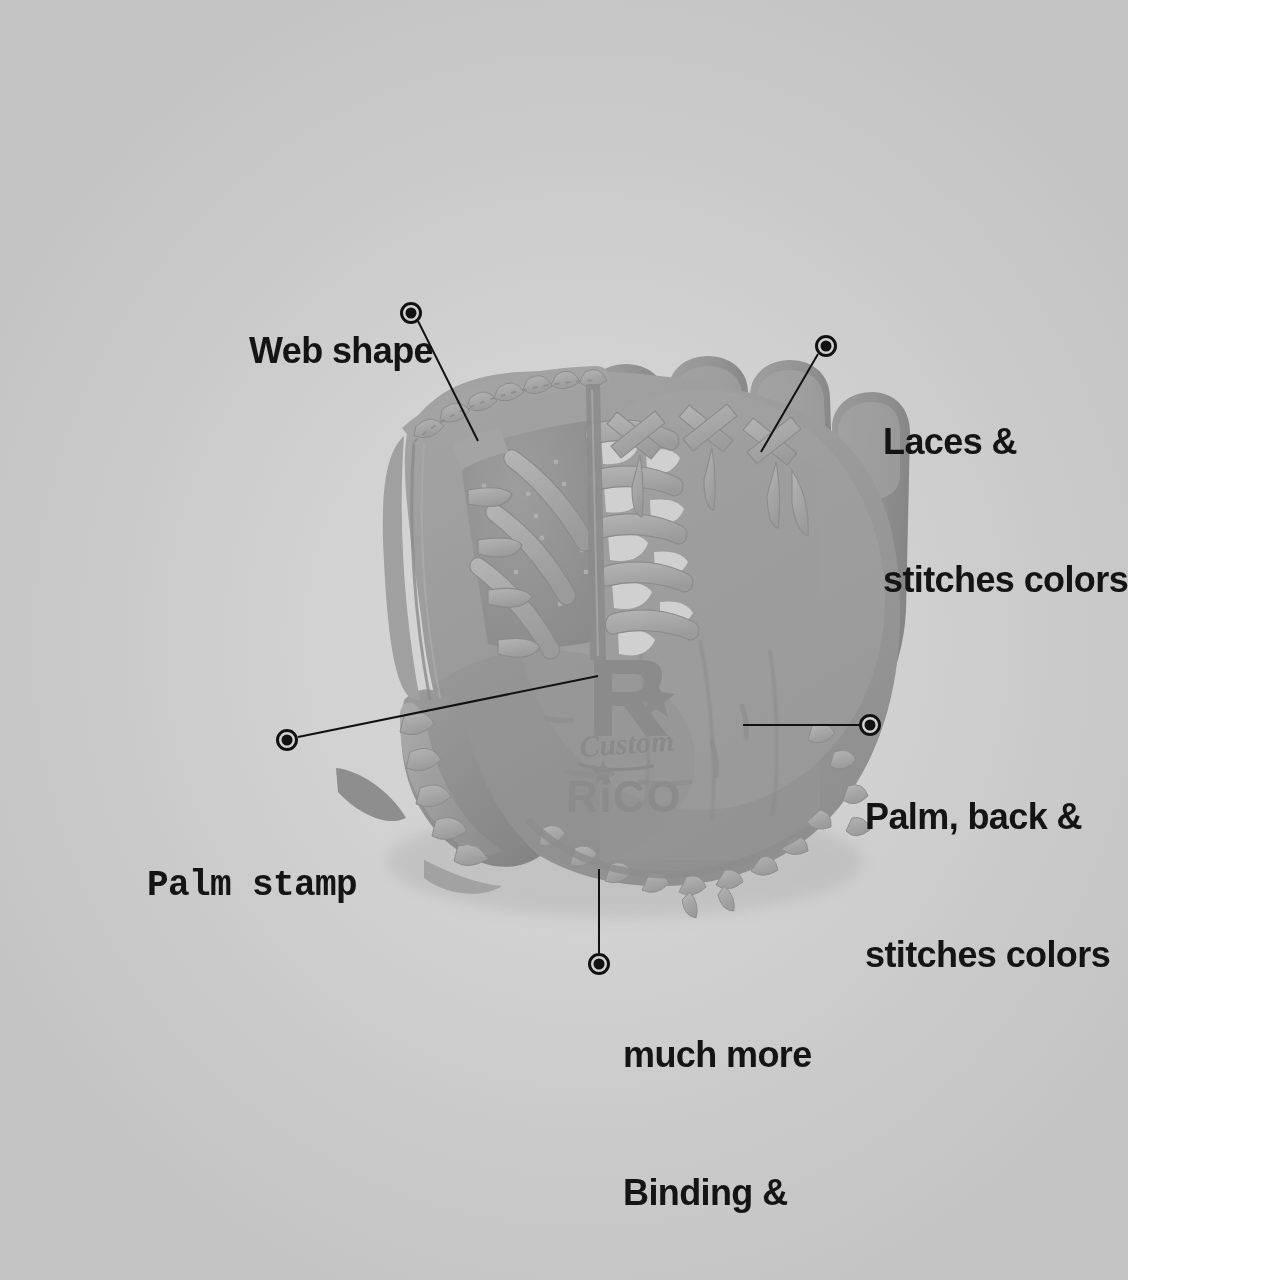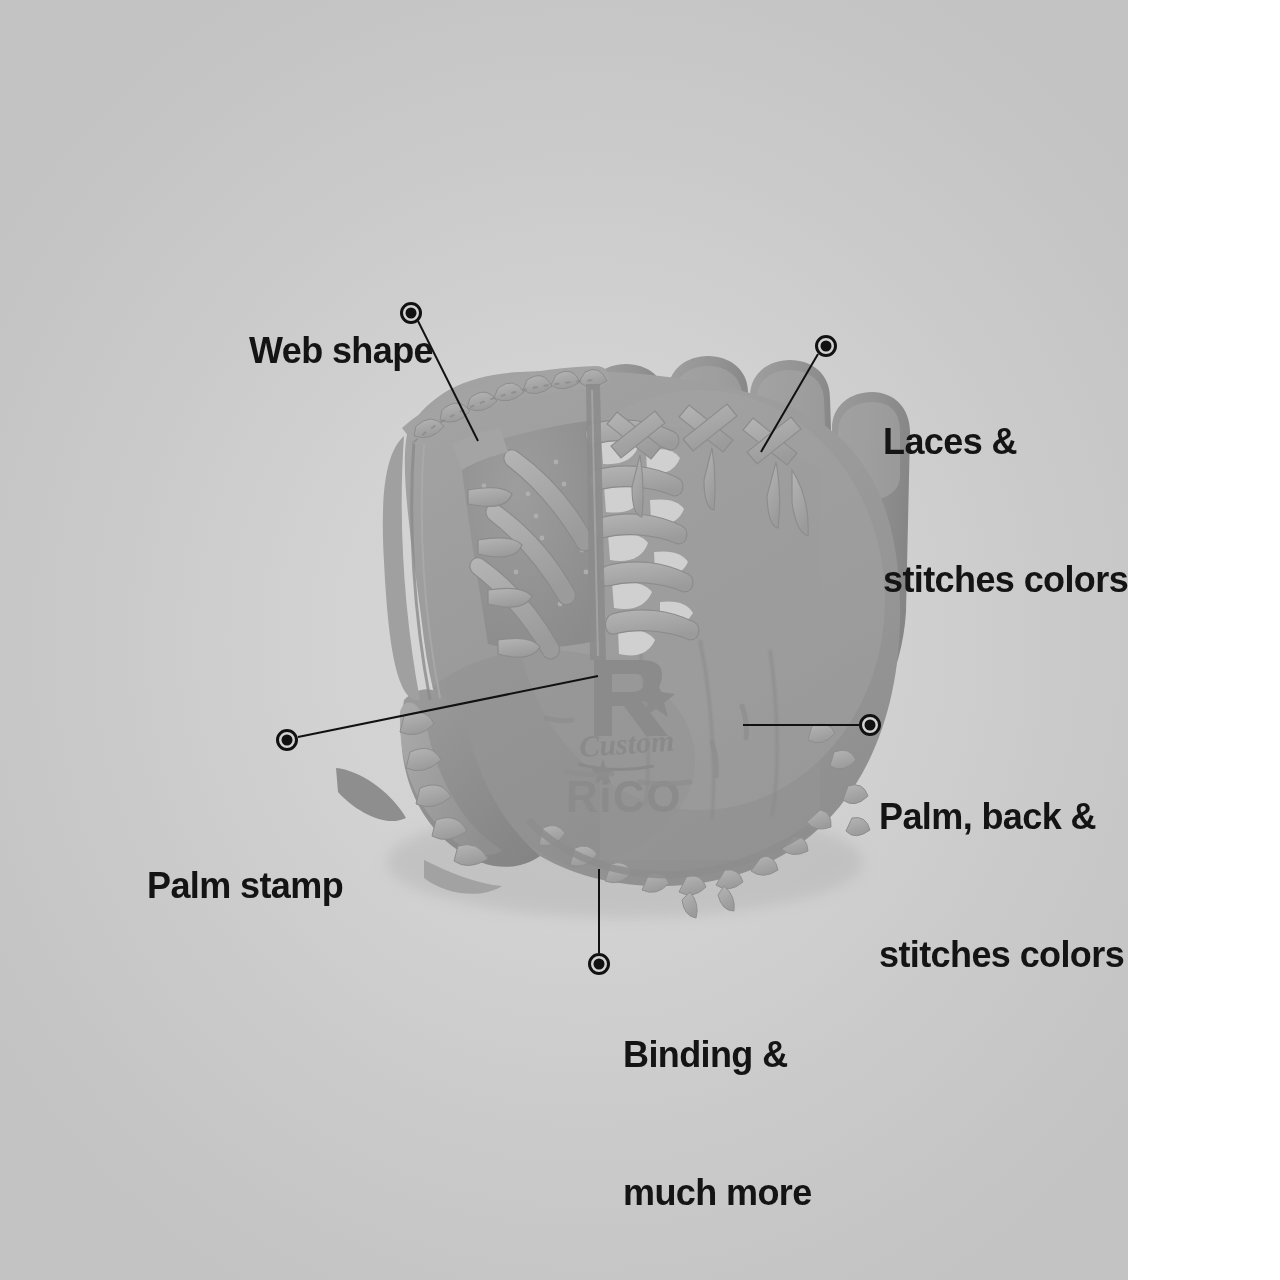--- a/index.html
+++ b/index.html
@@ -34,22 +34,22 @@
     font-weight: bold;
     font-size: 36px;
     line-height: 46px;
     letter-spacing: -0.6px;
     white-space: pre;
     -webkit-font-smoothing: antialiased;
   }
   .callout-label.right-align { text-align: right; }
   .lbl-web        { left: 249px;  top: 236px; }
   .lbl-laces      { left: 851px;  top: 327px; margin-left: 32px; }
-  .lbl-palmback   { left: 865px;  top: 702px; margin-left: 14px; }
-  .lbl-palmstamp  { left: 147px;  top: 771px; }
+  .lbl-palmback   { left: 865px;  top: 702px; }
+  .lbl-palmstamp  { left: 147px;  top: 771px; font-family: Liberation Mono, monospace; }
   .lbl-binding    { left: 623px;  top: 940px; }
 </style>
 </head>
 <body>
 
 <div id="stage">
 
   <svg id="glove-layer" viewBox="0 0 1280 1280" aria-hidden="true">
     <defs>
       <linearGradient id="gBody" x1="0" y1="0" x2="1" y2="1">
@@ -380,17 +380,17 @@
   <div class="callout-label lbl-palmback">
     <div>Palm, back &amp;</div>
     <div>stitches colors</div>
   </div>
 
   <div class="callout-label lbl-palmstamp">
     <div>Palm stamp</div>
   </div>
 
   <div class="callout-label lbl-binding">
+    <div>much more</div>
     <div>Binding &amp;</div>
-    <div>much more</div>
   </div>
 
 </div>
 
 </body></html>

